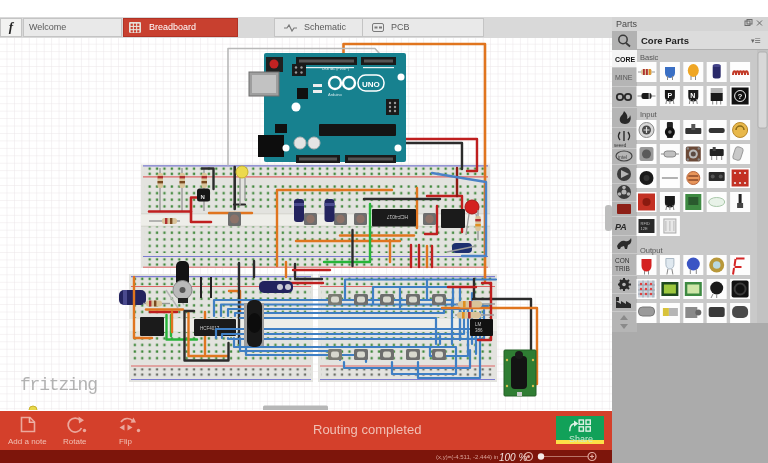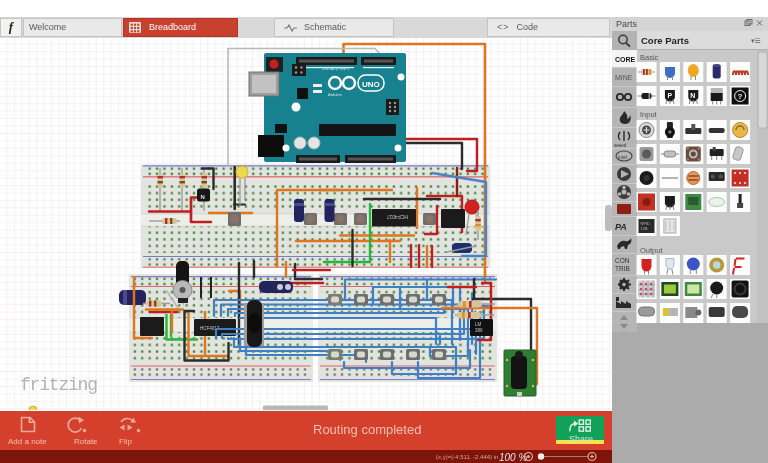--- a/index.html
+++ b/index.html
@@ -48,22 +48,26 @@
             <rect x="4.5" y="7.5" width="2" height="2"></rect>
             <rect x="7.5" y="7.5" width="2" height="2"></rect>
           </g>
         </svg><span style="color:#fff;">Breadboard</span>
     </div>
     <div class="tab" style="left:240px;width:120px;margin-left:34px;">
       <svg class="ticon" width="13" height="8" viewBox="0 0 13 8">
           <path d="M0 4 L3 4 L5 1 L8 7 L10 4 L13 4" stroke="#7a7a7a" fill="none" stroke-width="1.2"></path>
         </svg><span>Schematic</span>
     </div>
-    <div class="tab" style="left:487px;width:123px;">
-      <span class="ticon" style="font-size:9px;color:#6a6a6a;letter-spacing:1px;">&lt;&gt;</span><span>Code</span>
+    <div class="tab" style="left:362px;width:122px;">
+      <svg class="ticon" width="12" height="9" viewBox="0 0 12 9">
+          <rect x="0.5" y="0.5" width="11" height="8" rx="1.5" fill="none" stroke="#7a7a7a"></rect>
+          <rect x="2.5" y="3.5" width="3" height="2" fill="#7a7a7a"></rect>
+          <rect x="7" y="3.5" width="3" height="2" fill="#7a7a7a"></rect>
+        </svg><span>PCB</span>
     </div>
   </div>
 
   <div id="canvas" class="abs">
     <svg width="612" height="372" viewBox="0 38 612 372">
       <defs>
         <pattern id="grid" width="7.44" height="7.44" patternUnits="userSpaceOnUse">
           <path d="M7.44 0 V7.44 H0" fill="none" stroke="#ebe5e8" stroke-width="1"></path>
         </pattern>
         <pattern id="dots" width="7.4" height="6.6" patternUnits="userSpaceOnUse" x="146" y="170">
@@ -741,21 +745,21 @@
     <svg class="abs" style="left:20px;top:5px;" width="16" height="17" viewBox="0 0 16 17">
         <path d="M1.5 1.5 H10 L14.5 6 V15.5 H1.5 Z" fill="none" stroke="#eba89c" stroke-width="1.6"></path>
         <path d="M9.5 1.5 V6.2 H14.5" fill="none" stroke="#eeb3a7" stroke-width="1.6"></path>
       </svg>
     <div class="tlabel" style="left:8px;top:26px;">Add a note</div>
     <svg class="abs" style="left:63px;top:4px;" width="24" height="19" viewBox="0 0 24 19">
         <path d="M17.5 5.5 A7 7 0 1 0 18.5 13" fill="none" stroke="#eba89c" stroke-width="1.7"></path>
         <path d="M15.5 1.5 L21 5.2 L16 8.4 Z" fill="#eba89c"></path>
         <circle cx="21.5" cy="15.5" r="1.7" fill="#eba89c"></circle>
       </svg>
-    <div class="tlabel" style="left:63px;top:26px;margin-left:11px;">Rotate</div>
+    <div class="tlabel" style="left:63px;top:26px;">Rotate</div>
     <svg class="abs" style="left:117px;top:4px;" width="24" height="19" viewBox="0 0 24 19">
         <path d="M4 7 C7 2.5 13 2.5 16 6" fill="none" stroke="#eba89c" stroke-width="1.6"></path>
         <path d="M16.5 2.5 L19 7.5 L13.5 7.8 Z" fill="#eba89c"></path>
         <path d="M7.5 9.5 L7.5 15.5 L2.5 12.5 Z" fill="#eba89c"></path>
         <path d="M10.5 9.5 L10.5 15.5 L15.5 12.5 Z" fill="#eba89c"></path>
         <circle cx="21.5" cy="15.5" r="1.7" fill="#eba89c"></circle>
       </svg>
     <div class="tlabel" style="left:119px;top:26px;">Flip</div>
     <div class="tlabel" style="left:313px;top:11px;font-size:13px;">Routing completed</div>
     <div class="abs" style="left:556px;top:5px;width:48px;height:28px;background:#12a159;border-bottom:4px solid #fde047;">

